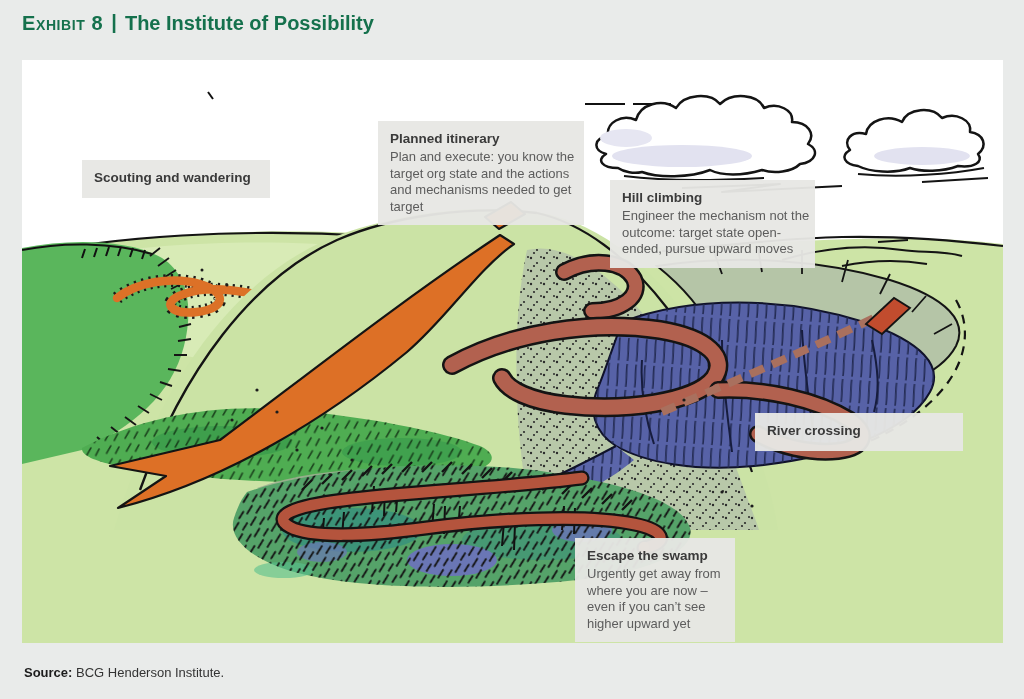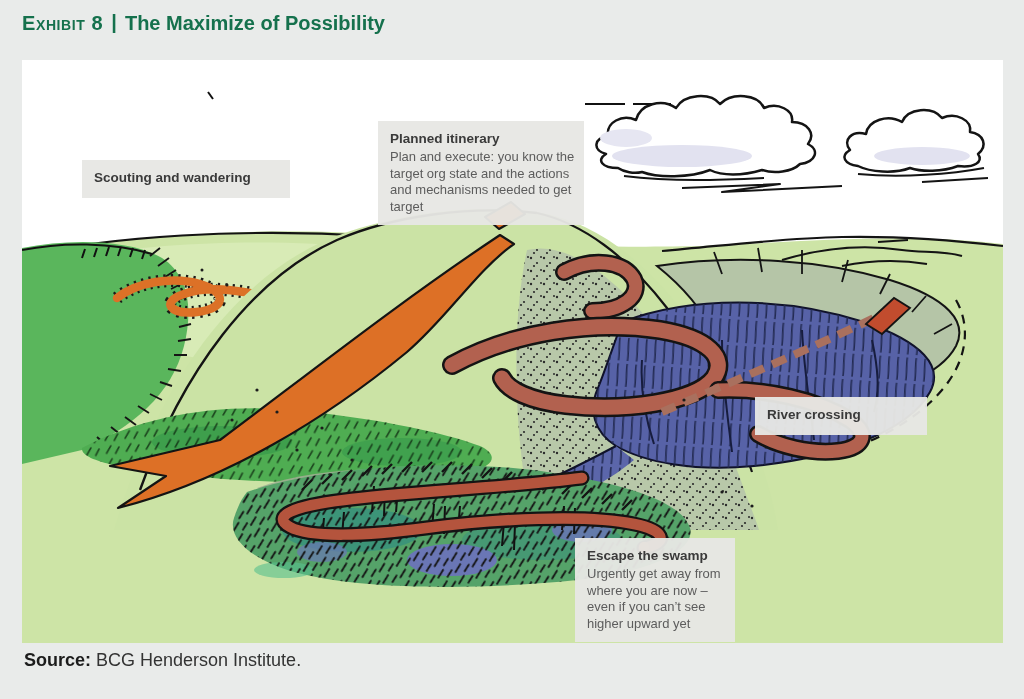--- a/index.html
+++ b/index.html
@@ -12,33 +12,33 @@
   .exhibit{font-variant:small-caps;letter-spacing:.6px}
   .sep{font-weight:600;margin:0 8px;position:relative;top:-1px}
   .panel{position:absolute;left:22px;top:60px;width:981px;height:583px}
   .panel svg{position:absolute;left:0;top:0}
   .callout{
     position:absolute;background:rgba(231,231,228,.96);
     padding:9px 0 10px 12px;font-size:13px;line-height:1.27;color:#5c5c5c;
     box-sizing:border-box;
   }
   .callout h4{margin:0 0 2px 0;font-size:13.5px;font-weight:bold;color:#3a3a3a}
-  .co-scouting{left:60px;top:100px;width:208px}
+  .co-scouting{left:60px;top:100px;width:188px}
   .co-planned {left:356px;top:61px;width:206px}
   .co-hill    {left:588px;top:120px;width:205px}
-  .co-river   {left:733px;top:337px;width:172px}
+  .co-river   {left:733px;top:353px;width:208px}
   .co-swamp   {left:553px;top:478px;width:160px}
-  .source{position:absolute;left:24px;top:650px;font-size:18px;color:#333}
+  .source{position:absolute;left:24px;top:665px;font-size:13px;color:#333}
   .source b{color:#1c1c1c}
 </style>
 </head>
 <body>
 
 <div class="header">
-  <span class="exhibit">Exhibit 8</span><span class="sep">|</span><span>The Maximize of Possibility</span>
+  <span class="exhibit">Exhibit 8</span><span class="sep">|</span><span>The Institute of Possibility</span>
 </div>
 
 <div class="panel">
   <svg width="981" height="583" viewBox="0 0 981 583">
     <defs>
       <pattern id="stip" width="13" height="13" patternUnits="userSpaceOnUse">
         <circle cx="2" cy="3" r="1.2" fill="#2a2a2a"></circle>
         <circle cx="8" cy="8" r="1.1" fill="#2a2a2a"></circle>
         <circle cx="12" cy="2" r="1" fill="#2a2a2a"></circle>
         <circle cx="5" cy="11" r="1.1" fill="#2a2a2a"></circle>
@@ -176,20 +176,24 @@
     </g>
   </svg>
 
   <div class="callout co-scouting">
     <h4>Scouting and wandering</h4>
   </div>
   <div class="callout co-planned">
     <h4>Planned itinerary</h4>
     <div>Plan and execute: you know the target org state and the actions and mechanisms needed to get target</div>
   </div>
+  <div class="callout co-hill">
+    <h4>Hill climbing</h4>
+    <div>Engineer the mechanism not the outcome: target state open-ended, pursue upward moves</div>
+  </div>
   <div class="callout co-river">
     <h4>River crossing</h4>
   </div>
   <div class="callout co-swamp">
     <h4>Escape the swamp</h4>
     <div>Urgently get away from where you are now – even if you can’t see higher upward yet</div>
   </div>
 </div>
 
 <div class="source">

